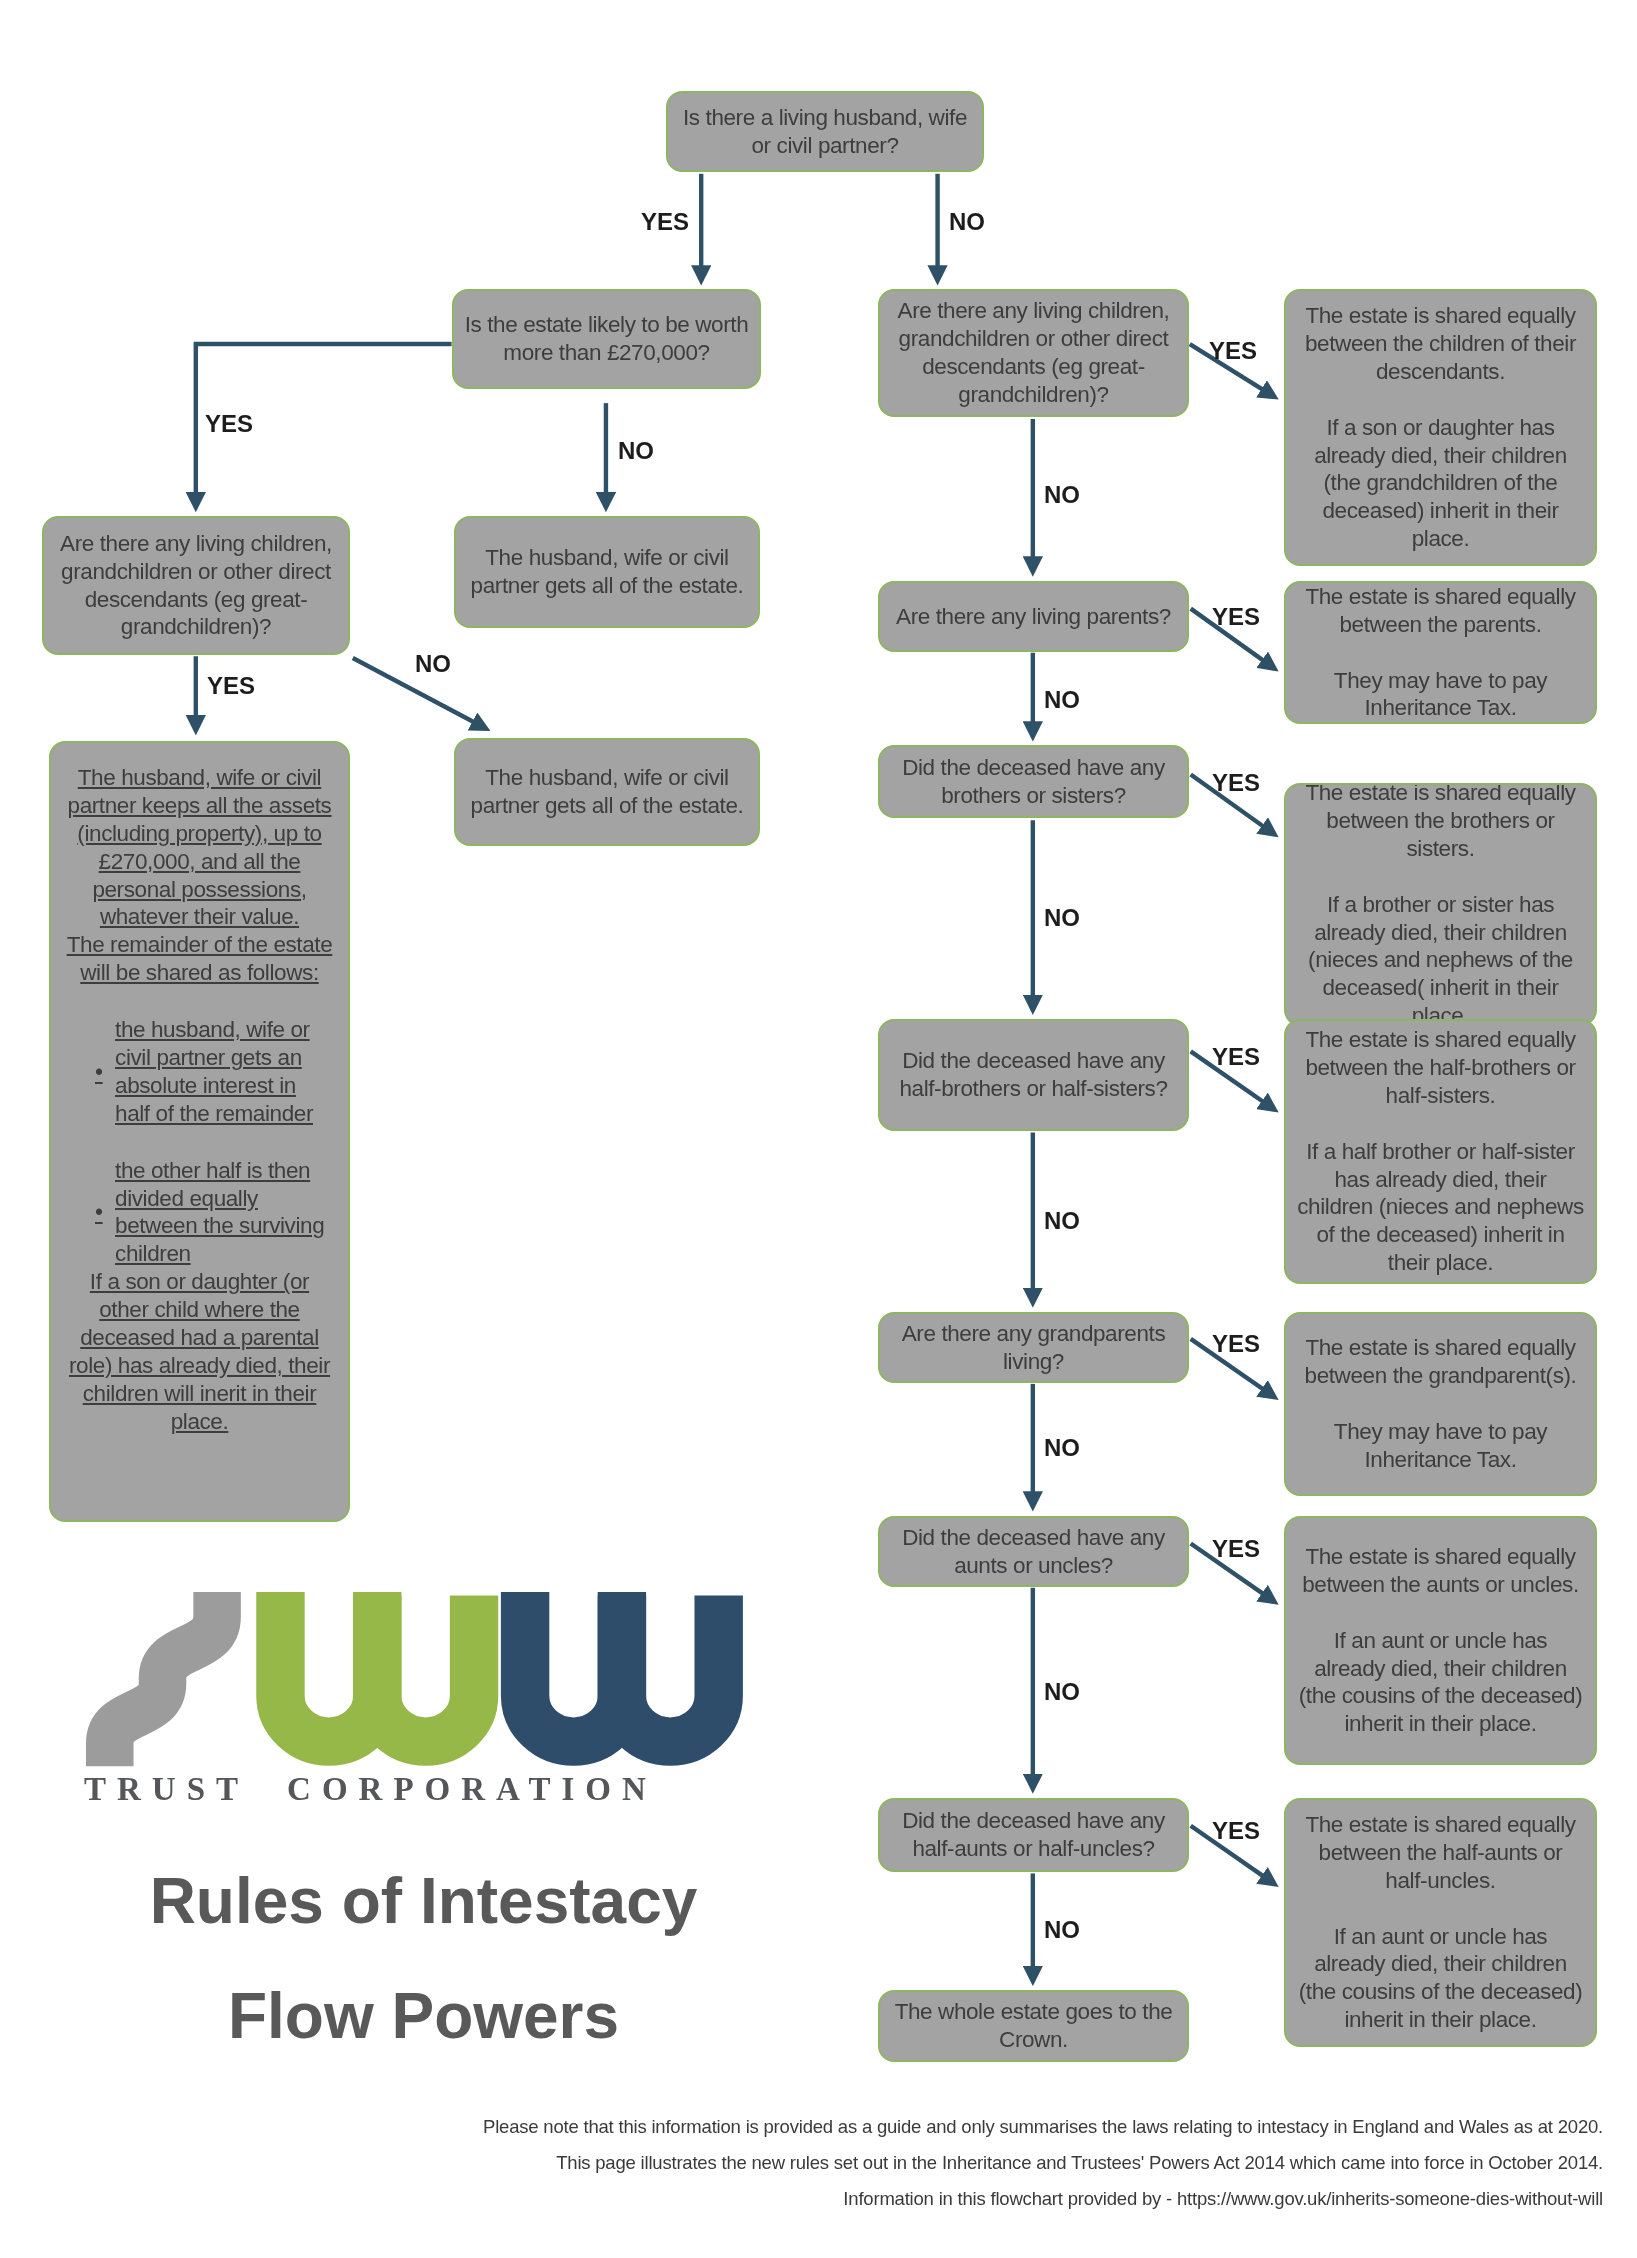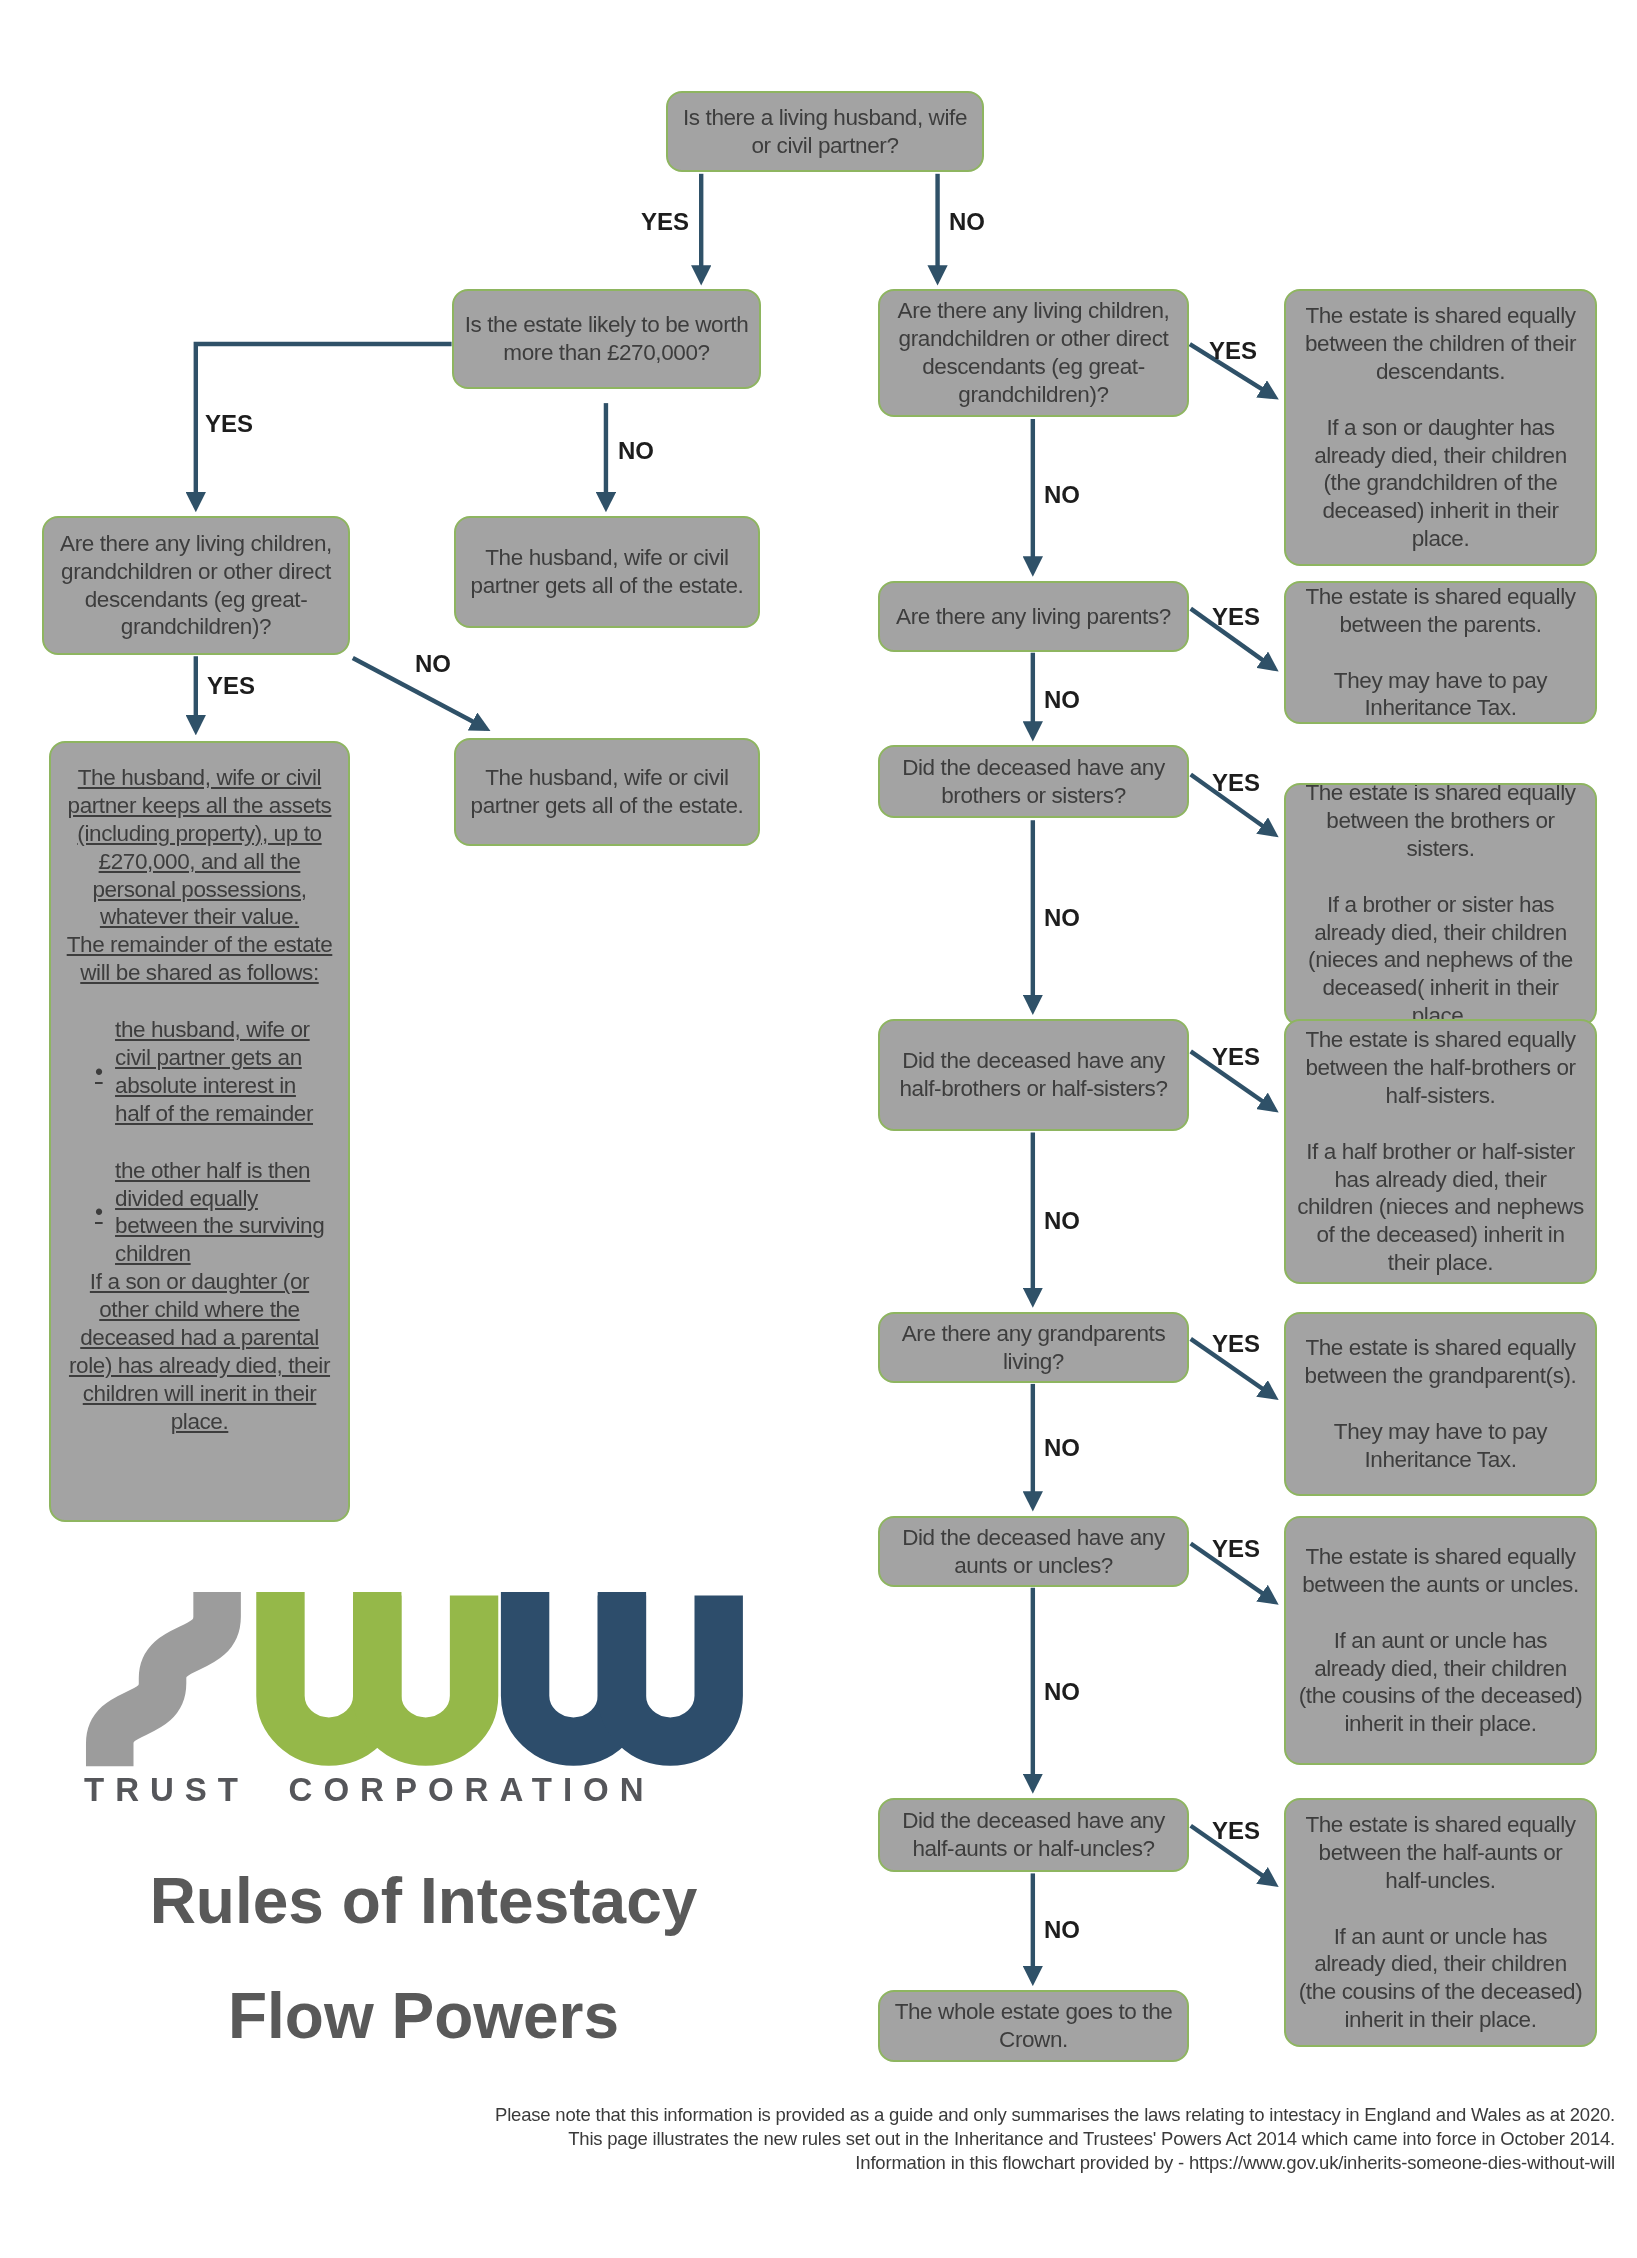--- a/index.html
+++ b/index.html
@@ -18,32 +18,32 @@
   .box p { margin:0; }
   .big { justify-content:flex-start; padding:21px 14px; gap:0;text-decoration:underline; }
   .big > * + * { margin-top:29px; }
   .bullet { display:flex; align-items:center; gap:12.4px; text-align:left; padding-left:30px; align-self:flex-start; }
   .bullet .dot { font-size:23px; }
   .lbl { position:absolute; font-weight:bold; font-size:24px; color:#1d1d1d; letter-spacing:0; }
   .lbl.r { width:71px; text-align:right; }
   #logo-glyphs { position:absolute; left:84px; top:1592px; overflow:visible; }
   #logo-text {
     position:absolute; left:84px; top:1771px; width:706px;
-    font-size:33px; font-weight:bold; color:#55565a; letter-spacing:11px; word-spacing:19.4px;
+    font-size:33px; font-weight:bold; color:#55565a; letter-spacing:11px; word-spacing:19.4px;font-family:Liberation Serif, serif;
   }
   #page-title {
     position:absolute; left:53px; top:1844px; width:741px; text-align:center;
     font-size:64px; font-weight:bold; color:#595959; line-height:115px;
   }
   #page-title p { margin:0; }
   #footer {
     position:absolute; top:2103px; right:22px; width:1235px; text-align:right;
     font-size:18.5px; line-height:24px; color:#3a3a3a; letter-spacing:-0.2px;
   }
-  #footer p { margin:0;text-align:right; }
+  #footer p { margin:12px;text-align:right; }
 </style>
 </head>
 <body>
 
 <div id="canvas">
 
   <svg id="arrows" viewBox="0 0 1856 2560">
     <defs>
       <marker id="ah" viewBox="0 0 10 10" refX="7.5" refY="5" markerWidth="4.6" markerHeight="4.6" orient="auto-start-reverse">
         <path d="M0,0 L10,5 L0,10 Z" fill="#2f5168"></path>

